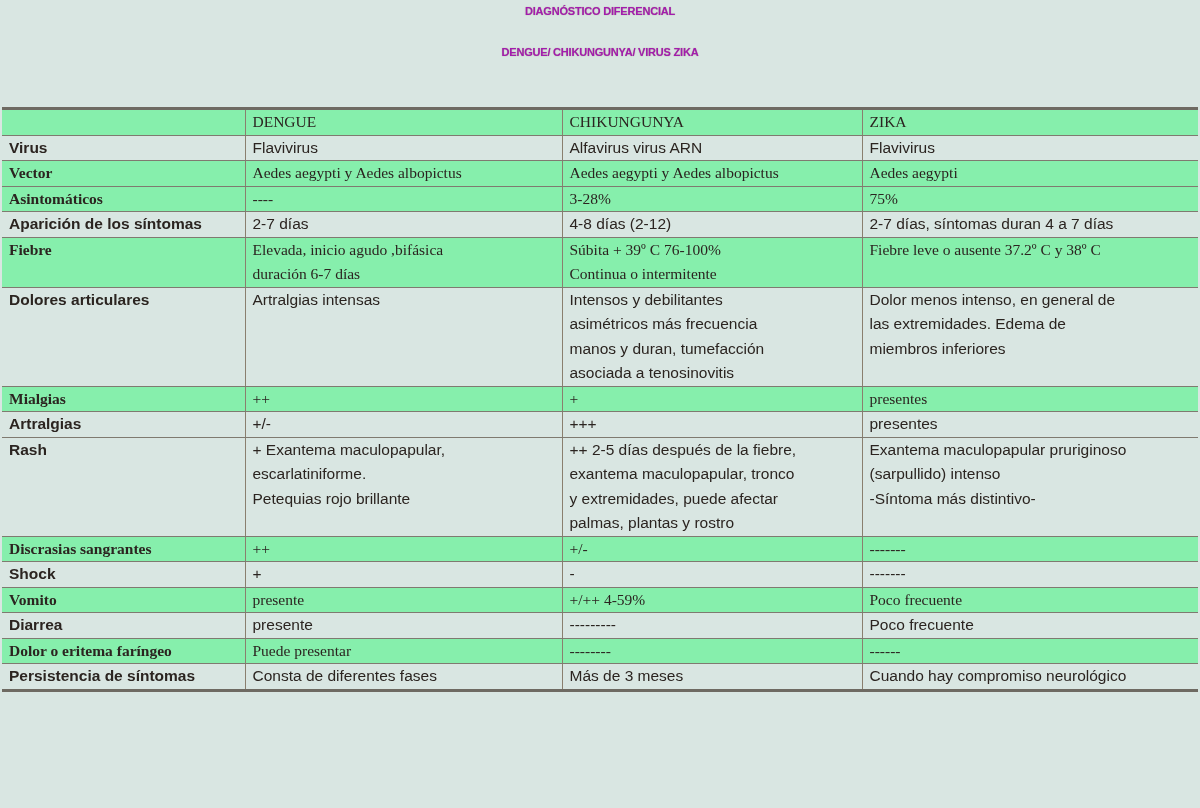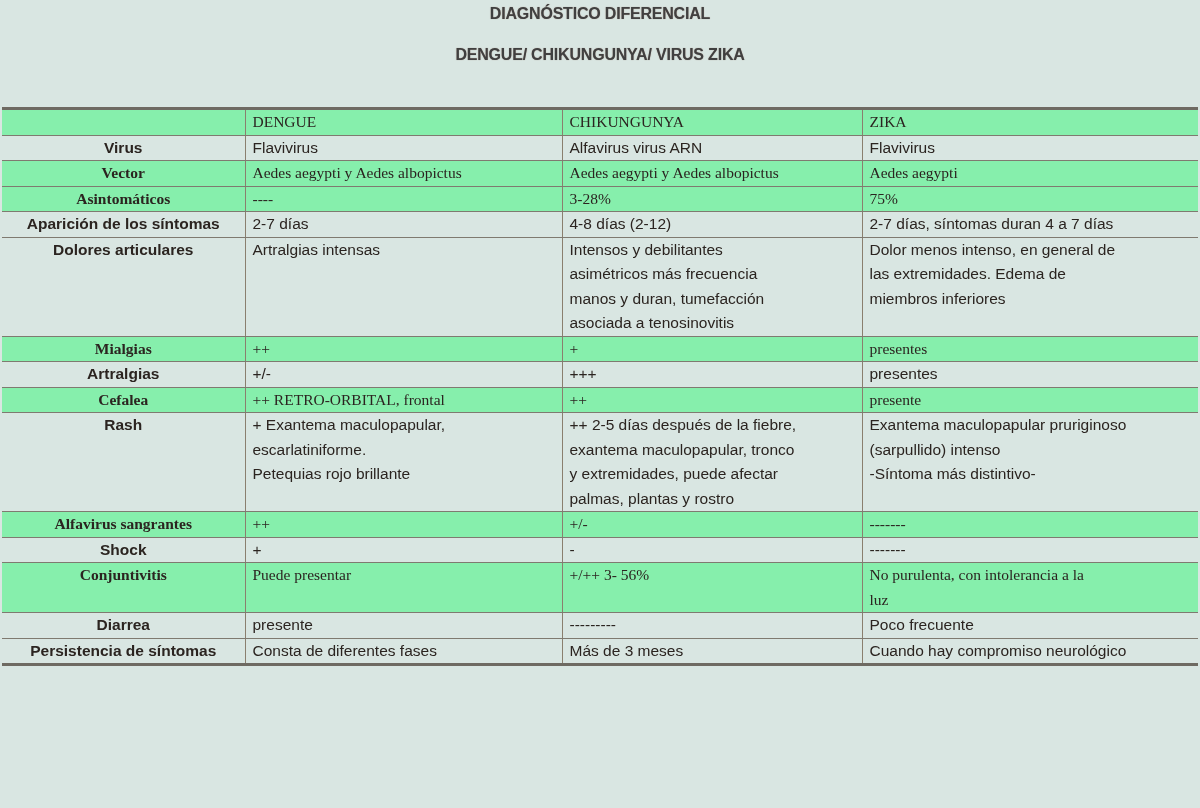--- a/index.html
+++ b/index.html
@@ -5,22 +5,22 @@
   html, body { margin: 0; padding: 0; }
   body {
     width: 1200px; height: 808px; overflow: hidden;
     background: #d9e6e2;
     font-family: "Liberation Sans", "DejaVu Sans", sans-serif;
     color: #2b2420;
     position: relative;
   }
   .title {
     position: absolute; left: 0; width: 1200px; text-align: center;
-    font-weight: bold; font-size: 16px; letter-spacing: -0.2px;
-    color: #404040;
+    font-weight: bold; font-size: 11px; letter-spacing: -0.2px;
+    color: #a21caf;
     text-shadow: 0 0 1px rgba(120,60,40,0.5);
   }
   .title.t1 { top: 5px; }
   .title.t2 { top: 46px; }
   table {
     position: absolute; left: 2px; top: 107px;
     width: 1196px;
     border-collapse: collapse;
     table-layout: fixed;
     font-size: 15.5px;
@@ -33,21 +33,21 @@
   col.c3 { width: 336px; }
   td {
     padding: 0 7px;
     vertical-align: top;
     line-height: 24.5px;
     border-bottom: 1px solid #7f7a70;
     border-left: 1px solid #8a7f6e;
     white-space: nowrap;
     overflow: hidden;
   }
-  td:first-child { border-left: none; font-weight: bold; text-align: center; }
+  td:first-child { border-left: none; font-weight: bold; }
   tr.shade td { background: #86efac; font-family: Liberation Serif, serif; }
   tr.light td { background: #d9e6e2; }
   tr.header td { font-weight: normal; }
   tr.header td:first-child { font-weight: normal; }
 </style>
 </head>
 <body>
 
 <div class="title t1">DIAGNÓSTICO DIFERENCIAL</div>
 <div class="title t2">DENGUE/ CHIKUNGUNYA/ VIRUS ZIKA</div>
@@ -109,20 +109,34 @@
         <td>
           <div>2-7 días</div>
         </td>
         <td>
           <div>4-8 días (2-12)</div>
         </td>
         <td>
           <div>2-7 días, síntomas duran 4 a 7 días</div>
         </td>
       </tr>
+      <tr class="shade">
+        <td>Fiebre</td>
+        <td>
+          <div>Elevada, inicio agudo ,bifásica</div>
+          <div>duración  6-7 días</div>
+        </td>
+        <td>
+          <div>Súbita + 39º C    76-100%</div>
+          <div>Continua o intermitente</div>
+        </td>
+        <td>
+          <div>Fiebre leve o ausente 37.2º C y 38º C</div>
+        </td>
+      </tr>
       <tr class="light">
         <td>Dolores articulares</td>
         <td>
           <div>Artralgias intensas</div>
         </td>
         <td>
           <div>Intensos y debilitantes</div>
           <div>asimétricos más frecuencia</div>
           <div>manos y duran, tumefacción</div>
           <div>asociada a tenosinovitis</div>
@@ -150,53 +164,41 @@
         <td>
           <div>+/-</div>
         </td>
         <td>
           <div>+++</div>
         </td>
         <td>
           <div>presentes</div>
         </td>
       </tr>
-      <tr class="shade">
-        <td>Cefalea</td>
-        <td>
-          <div>++  RETRO-ORBITAL, frontal</div>
-        </td>
-        <td>
-          <div>++</div>
-        </td>
-        <td>
-          <div>presente</div>
-        </td>
-      </tr>
       <tr class="light">
         <td>Rash</td>
         <td>
           <div>+ Exantema maculopapular,</div>
           <div>escarlatiniforme.</div>
           <div>Petequias rojo brillante</div>
         </td>
         <td>
           <div>++ 2-5 días después de la fiebre,</div>
           <div>exantema maculopapular, tronco</div>
           <div>y extremidades, puede afectar</div>
           <div>palmas, plantas y rostro</div>
         </td>
         <td>
           <div>Exantema maculopapular pruriginoso</div>
           <div>(sarpullido) intenso</div>
           <div>-Síntoma más distintivo-</div>
         </td>
       </tr>
       <tr class="shade">
-        <td>Alfavirus sangrantes</td>
+        <td>Discrasias sangrantes</td>
         <td>
           <div>++</div>
         </td>
         <td>
           <div>+/-</div>
         </td>
         <td>
           <div>-------</div>
         </td>
       </tr>
@@ -206,42 +208,53 @@
           <div>+</div>
         </td>
         <td>
           <div>-</div>
         </td>
         <td>
           <div>-------</div>
         </td>
       </tr>
       <tr class="shade">
-        <td>Conjuntivitis</td>
+        <td>Vomito</td>
+        <td>
+          <div>presente</div>
+        </td>
+        <td>
+          <div>+/++  4-59%</div>
+        </td>
+        <td>
+          <div>Poco frecuente</div>
+        </td>
+      </tr>
+      <tr class="light">
+        <td>Diarrea</td>
+        <td>
+          <div>presente</div>
+        </td>
+        <td>
+          <div>---------</div>
+        </td>
+        <td>
+          <div>Poco frecuente</div>
+        </td>
+      </tr>
+      <tr class="shade">
+        <td>Dolor o eritema faríngeo</td>
         <td>
           <div>Puede presentar</div>
         </td>
         <td>
-          <div>+/++ 3- 56%</div>
-        </td>
-        <td>
-          <div>No purulenta,  con intolerancia a la</div>
-          <div>luz</div>
-        </td>
-      </tr>
-      <tr class="light">
-        <td>Diarrea</td>
-        <td>
-          <div>presente</div>
-        </td>
-        <td>
-          <div>---------</div>
-        </td>
-        <td>
-          <div>Poco frecuente</div>
+          <div>--------</div>
+        </td>
+        <td>
+          <div>------</div>
         </td>
       </tr>
       <tr class="light">
         <td>Persistencia de síntomas</td>
         <td>
           <div>Consta de diferentes fases</div>
         </td>
         <td>
           <div>Más de 3 meses</div>
         </td>

